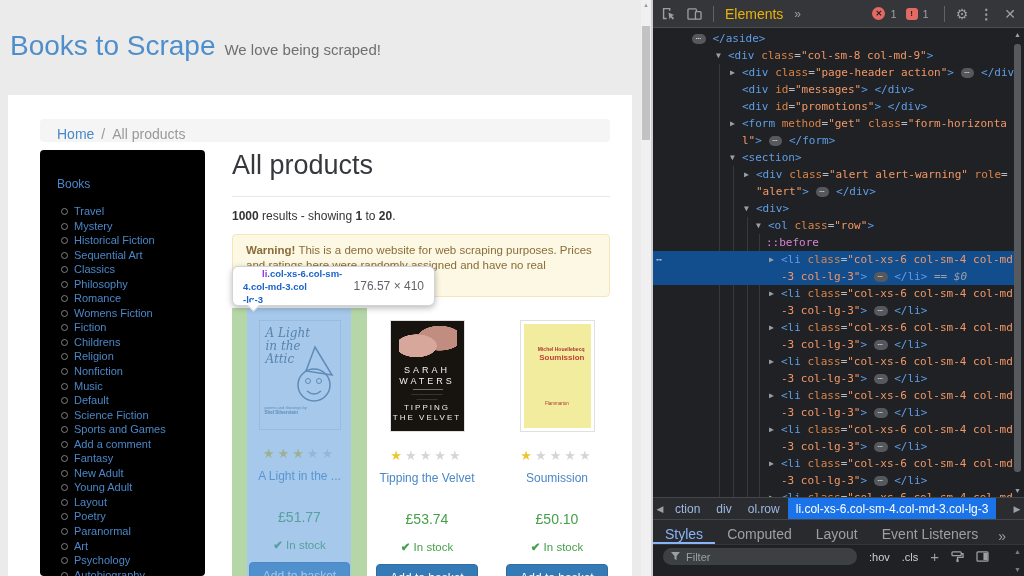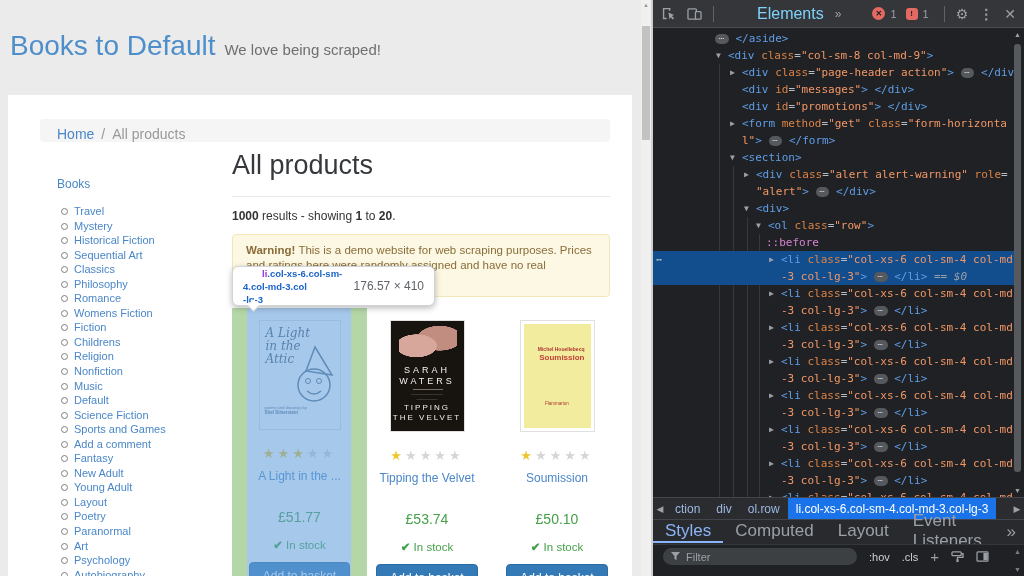--- a/index.html
+++ b/index.html
@@ -8,21 +8,21 @@
   
   .pg{position:absolute;left:0;top:0;width:651px;height:576px;background:#ebebeb;}
   .pg-white{position:absolute;left:8px;top:95px;width:624px;height:481px;background:#fff;}
   .site-header{position:absolute;left:10px;top:30px;display:flex;align-items:baseline;gap:9px;}
   .site-title{font-size:28px;color:#4e8fcb;}
   .site-tag{font-size:15px;color:#6f6f6f;}
   .crumbs{position:absolute;left:40px;top:119px;width:570px;height:23px;background:#f5f5f5;
           border-radius:4px;font-size:14px;display:flex;align-items:flex-end;gap:7px;
           padding-left:17px;box-sizing:border-box;color:#999;}
   .crumbs .lnk{color:#4a87c8;}
-  .sidenav{position:absolute;left:40px;top:150px;width:165px;height:426px;background:#ffffff;border-radius:4px;}
+  .sidenav{position:absolute;left:40px;top:150px;width:165px;height:426px;background:#000000;border-radius:4px;}
   .sidenav .hd{margin:27px 0 0 17px;font-size:12px;color:#4a87c8;}
   ul.cats{margin:13px 0 0 0;padding:0 0 0 34px;list-style:none;font-size:11px;}
   ul.cats li{line-height:14.55px;position:relative;}
   ul.cats li::before{content:"";position:absolute;left:-13px;top:4px;width:5px;height:5px;
           border:1px solid #808080;border-radius:50%;}
   ul.cats a{color:#4a87c8;text-decoration:none;}
   .main{position:absolute;left:232px;top:140px;width:378px;}
   .pagetitle{margin:10px 0 0;font-size:27px;font-weight:400;color:#35393d;
           padding-bottom:15px;border-bottom:1px solid #e8e8e8;}
   .results{margin-top:12px;font-size:12px;color:#333;}
@@ -78,21 +78,21 @@
   .sb{position:absolute;left:641px;top:0;width:10px;height:576px;background:#f0f0f0;}
   .sb-up{height:10px;color:#999;font-size:6px;text-align:center;line-height:10px;}
   .sb-thumb{position:absolute;left:1px;top:26px;width:8px;height:114px;background:#c2c2c2;}
   
   .dt{position:absolute;left:651px;top:0;width:373px;height:576px;background:#202124;
       border-left:2px solid #cfcfcf;box-sizing:border-box;color:#9aa0a6;}
   .dt-toolbar{position:absolute;top:0;left:0;width:371px;height:28px;background:#35363a;
       border-bottom:1px solid #494c50;display:flex;align-items:center;padding:0 8px;gap:11px;box-sizing:border-box;}
   .ti{display:flex;align-items:center;color:#9aa0a6;}
   .dt-sep{width:1px;height:16px;background:#5f6368;}
-  .dt-paneltab{color:#7dd3fc;font-size:16px;margin-left:32px;}
+  .dt-paneltab{color:#eab308;font-size:14px;}
   .chev{font-size:12px;color:#9aa0a6;letter-spacing:-2px;}
   .badge-grp{margin-left:auto;display:flex;align-items:center;gap:5px;}
   .err-ic{width:13px;height:13px;border-radius:50%;background:#e46962;color:#202124;font-size:8px;
       font-weight:700;display:flex;align-items:center;justify-content:center;}
   .iss-ic{width:12px;height:12px;border-radius:3px;background:#e46962;color:#202124;font-size:8px;
       font-weight:700;display:flex;align-items:center;justify-content:center;}
   .cnt{font-size:11px;color:#9aa0a6;margin-right:4px;}
   .gly{font-size:14px;}
   
   .dt-tree{position:absolute;top:28px;left:0;width:363px;height:469px;overflow:hidden;
@@ -111,41 +111,41 @@
   .dt-vsb-a{position:absolute;right:3px;color:#9aa0a6;font-size:7px;line-height:8px;}
   
   .dt-crumbs{position:absolute;top:497px;left:0;width:371px;height:22px;background:#2b2c2f;
       border-top:1px solid #42454a;display:flex;align-items:center;font-size:12px;overflow:hidden;}
   .dc-arrow{width:14px;text-align:center;color:#9aa0a6;font-size:9px;flex:0 0 auto;}
   .dc-item{padding:0 8px;color:#9cb8e4;white-space:nowrap;}
   .dc-sel{background:#1a73e8;color:#fff;height:100%;display:flex;align-items:center;
       padding:0 8px;white-space:nowrap;}
   
   .dt-tabs{position:absolute;top:519px;left:0;width:371px;height:25px;background:#292a2d;
-      border-top:1px solid #42454a;display:flex;align-items:center;font-size:17px;box-sizing:border-box;}
+      border-top:1px solid #42454a;display:flex;align-items:flex-end;font-size:14px;box-sizing:border-box;}
   .tab{padding:0 12px;display:flex;align-items:center;color:#9aa0a6;border-bottom:2px solid transparent;box-sizing:border-box;}
   .tab.active{color:#8ab4f8;border-bottom-color:#8ab4f8;}
   .tabs-more{display:flex;align-items:center;padding:0 8px;color:#9aa0a6;}
   
   .dt-filter{position:absolute;top:544px;left:0;width:371px;height:24px;background:#202124;
       border-top:1px solid #35363a;display:flex;align-items:center;padding:0 10px;gap:12px;box-sizing:border-box;}
   .fpill{width:178px;height:17px;background:#3c4043;border-radius:9px;display:flex;align-items:center;
       padding:0 8px;gap:6px;color:#9aa0a6;font-size:11px;flex:0 0 auto;}
   .ftog{color:#cdd0d4;font-size:11px;}
   .fico{color:#9aa0a6;font-size:13px;display:flex;align-items:center;}
   .mini-sb{position:absolute;right:3px;color:#7a7d80;font-size:7px;line-height:8px;}
 </style>
 </head>
 <body>
 
 <div id="screen">
 
   <div class="pg">
     <div class="site-header">
-      <span class="site-title">Books to Default</span>
+      <span class="site-title">Books to Scrape</span>
       <span class="site-tag">We love being scraped!</span>
     </div>
     <div class="pg-white"></div>
 
     <div class="crumbs">
       <span class="lnk">Home</span>
       <span>/</span>
       <span>All products</span>
     </div>
 
@@ -302,21 +302,21 @@
       <span class="gly">⚙</span>
       <span class="gly" style="font-weight:700">⋮</span>
       <span class="gly">✕</span>
     </div>
 
     <div class="dt-tree" id="tree">
       <div class="guide" style="left:66px;top:36px;height:433px"></div>
       <div class="guide" style="left:80px;top:138px;height:331px"></div>
       <div class="guide" style="left:94px;top:189px;height:280px"></div>
       <div class="guide" style="left:106px;top:206px;height:263px"></div>
-    <div class="ln" style="padding-left: 39px; margin-left: 23px;"><span class="ell">⋯</span><span class="tk-pun"> </span><span class="tk-tag">&lt;/aside&gt;</span></div>
+    <div class="ln" style="padding-left: 39px;"><span class="ell">⋯</span><span class="tk-pun"> </span><span class="tk-tag">&lt;/aside&gt;</span></div>
         <div class="ln" style="padding-left: 75px;"><span class="arrow">▼</span><span class="tk-tag">&lt;div </span><span class="tk-attr">class</span><span class="tk-pun">=</span><span class="tk-val">"col-sm-8 col-md-9"</span><span class="tk-tag">&gt;</span></div>
         <div class="ln" style="padding-left: 89px;"><span class="arrow">▶</span><span class="tk-tag">&lt;div </span><span class="tk-attr">class</span><span class="tk-pun">=</span><span class="tk-val">"page-header action"</span><span class="tk-tag">&gt;</span><span class="tk-pun"> </span><span class="ell">⋯</span><span class="tk-pun"> </span><span class="tk-tag">&lt;/div&gt;</span></div>
         <div class="ln" style="padding-left: 89px;"><span class="tk-tag">&lt;div </span><span class="tk-attr">id</span><span class="tk-pun">=</span><span class="tk-val">"messages"</span><span class="tk-tag">&gt;</span><span class="tk-pun"> </span><span class="tk-tag">&lt;/div&gt;</span></div>
         <div class="ln" style="padding-left: 89px;"><span class="tk-tag">&lt;div </span><span class="tk-attr">id</span><span class="tk-pun">=</span><span class="tk-val">"promotions"</span><span class="tk-tag">&gt;</span><span class="tk-pun"> </span><span class="tk-tag">&lt;/div&gt;</span></div>
         <div class="ln" style="padding-left: 89px;"><span class="arrow">▶</span><span class="tk-tag">&lt;form </span><span class="tk-attr">method</span><span class="tk-pun">=</span><span class="tk-val">"get"</span><span class="tk-pun"> </span><span class="tk-attr">class</span><span class="tk-pun">=</span><span class="tk-val">"form-horizonta</span></div>
         <div class="ln" style="padding-left: 89px;"><span class="tk-val">l"</span><span class="tk-tag">&gt;</span><span class="tk-pun"> </span><span class="ell">⋯</span><span class="tk-pun"> </span><span class="tk-tag">&lt;/form&gt;</span></div>
         <div class="ln" style="padding-left: 89px;"><span class="arrow">▼</span><span class="tk-tag">&lt;section&gt;</span></div>
         <div class="ln" style="padding-left: 103px;"><span class="arrow">▶</span><span class="tk-tag">&lt;div </span><span class="tk-attr">class</span><span class="tk-pun">=</span><span class="tk-val">"alert alert-warning"</span><span class="tk-pun"> </span><span class="tk-attr">role</span><span class="tk-pun">=</span></div>
         <div class="ln" style="padding-left: 103px;"><span class="tk-val">"alert"</span><span class="tk-tag">&gt;</span><span class="tk-pun"> </span><span class="ell">⋯</span><span class="tk-pun"> </span><span class="tk-tag">&lt;/div&gt;</span></div>
         <div class="ln" style="padding-left: 103px;"><span class="arrow">▼</span><span class="tk-tag">&lt;div&gt;</span></div>

